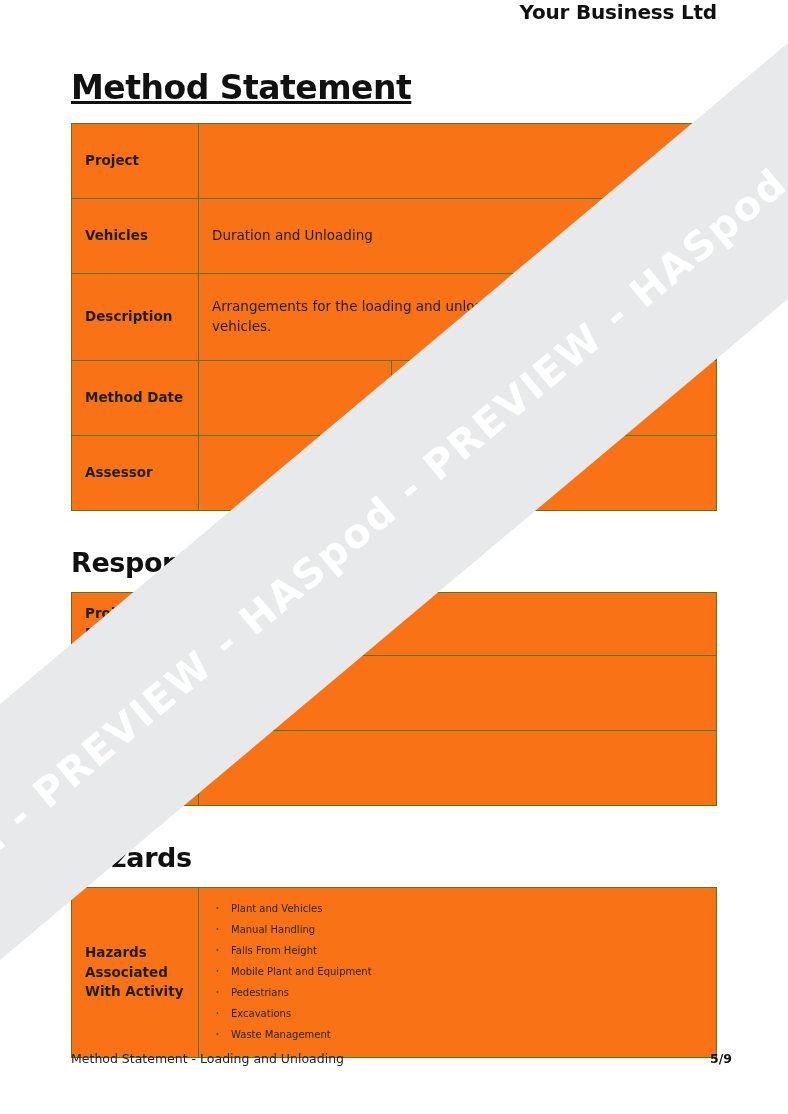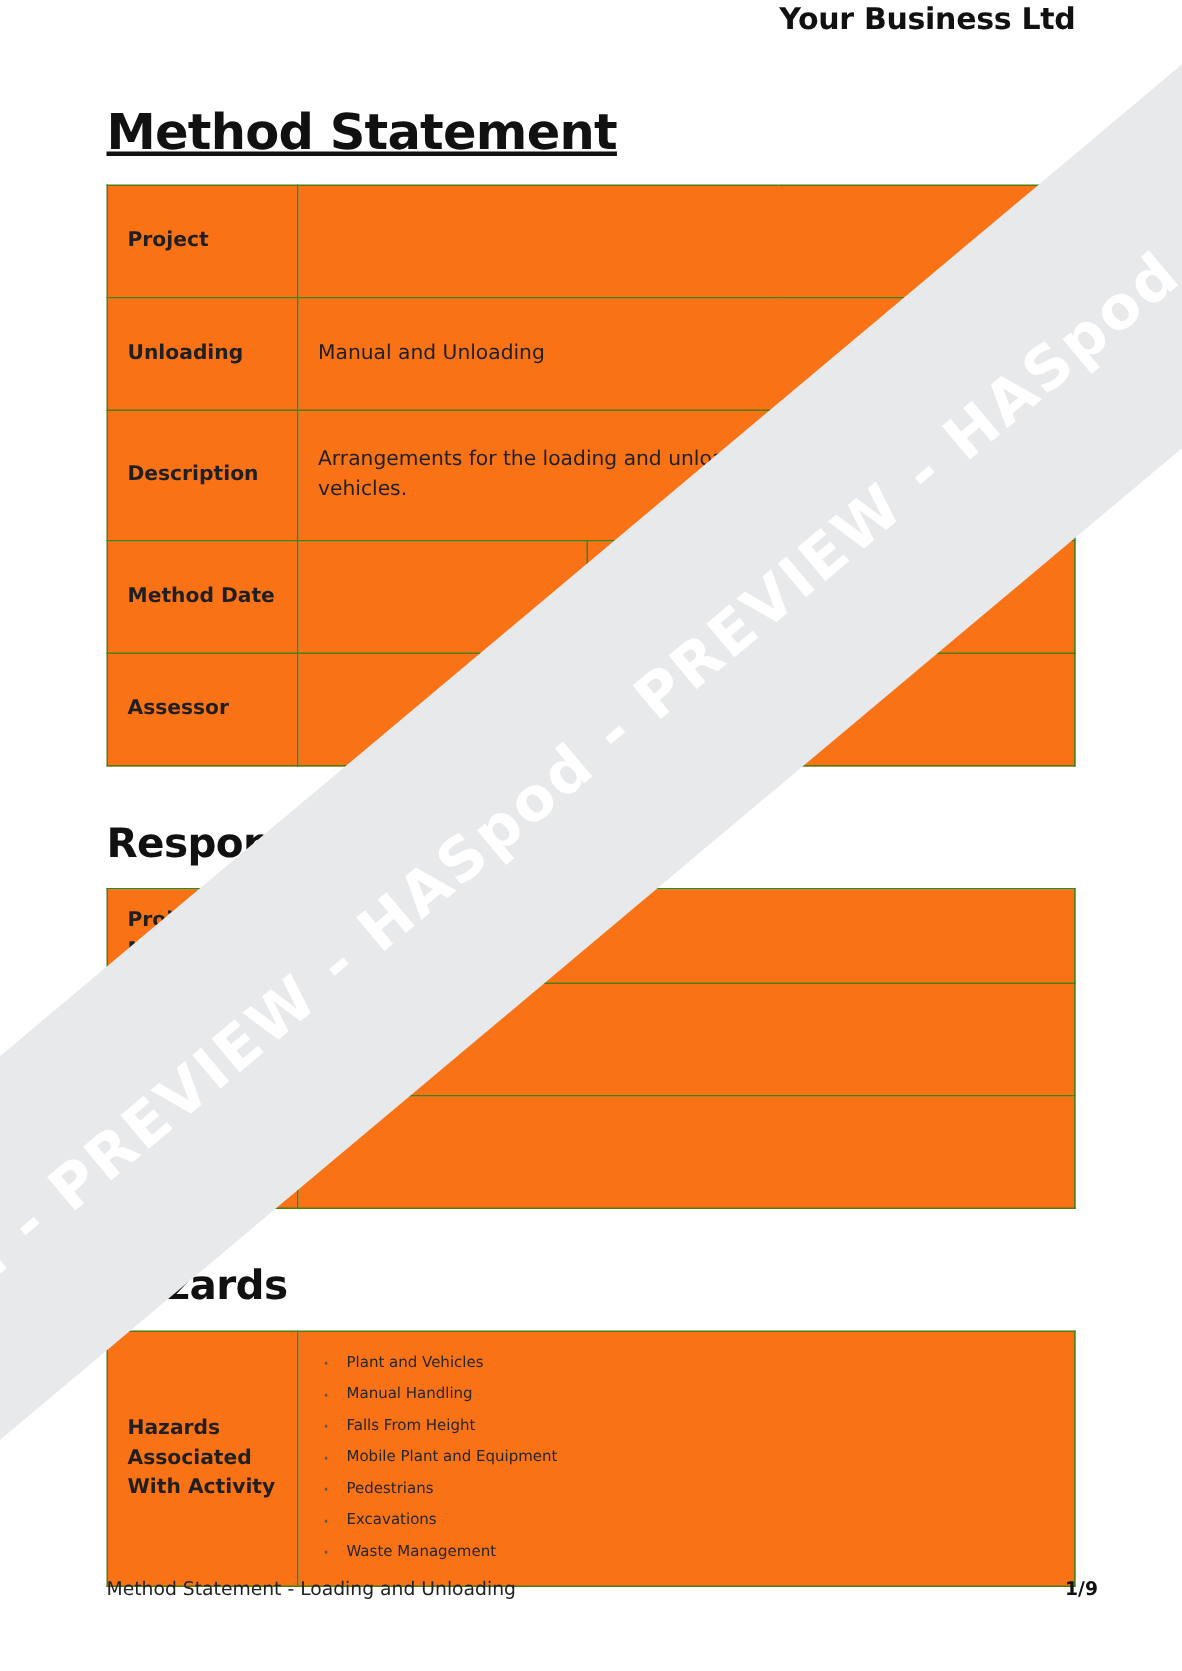--- a/index.html
+++ b/index.html
@@ -191,22 +191,22 @@
           <col class="col-mid">
           <col class="col-label2">
           <col>
       </colgroup>
       <tbody>
         <tr>
           <td class="label-cell tall" colspan="1">Project</td>
           <td class="value-cell tall" colspan="3"></td>
         </tr>
         <tr>
-          <td class="label-cell tall">Unloading</td>
-          <td class="value-cell tall" colspan="3">Manual and Unloading</td>
+          <td class="label-cell tall">Vehicles</td>
+          <td class="value-cell tall" colspan="3">Duration and Unloading</td>
         </tr>
         <tr>
           <td class="label-cell label-top" style="height:64px">Description</td>
           <td class="value-cell label-top" colspan="3" style="height:64px">Arrangements for the loading and unloading of materials from delivery vehicles.</td>
         </tr>
         <tr>
           <td class="label-cell tall">Method Date</td>
           <td class="value-cell tall"></td>
           <td class="label-cell tall">Duration</td>
           <td class="value-cell tall"></td>
@@ -266,16 +266,16 @@
           </td>
         </tr>
 
       </tbody>
     </table>
 
   </div>
 
   <div class="footer">
     <span class="footer-left">Method Statement - Loading and Unloading</span>
-    <span class="footer-right">1/9</span>
+    <span class="footer-right">5/9</span>
   </div>
 
 </div>
 
 </body></html>

